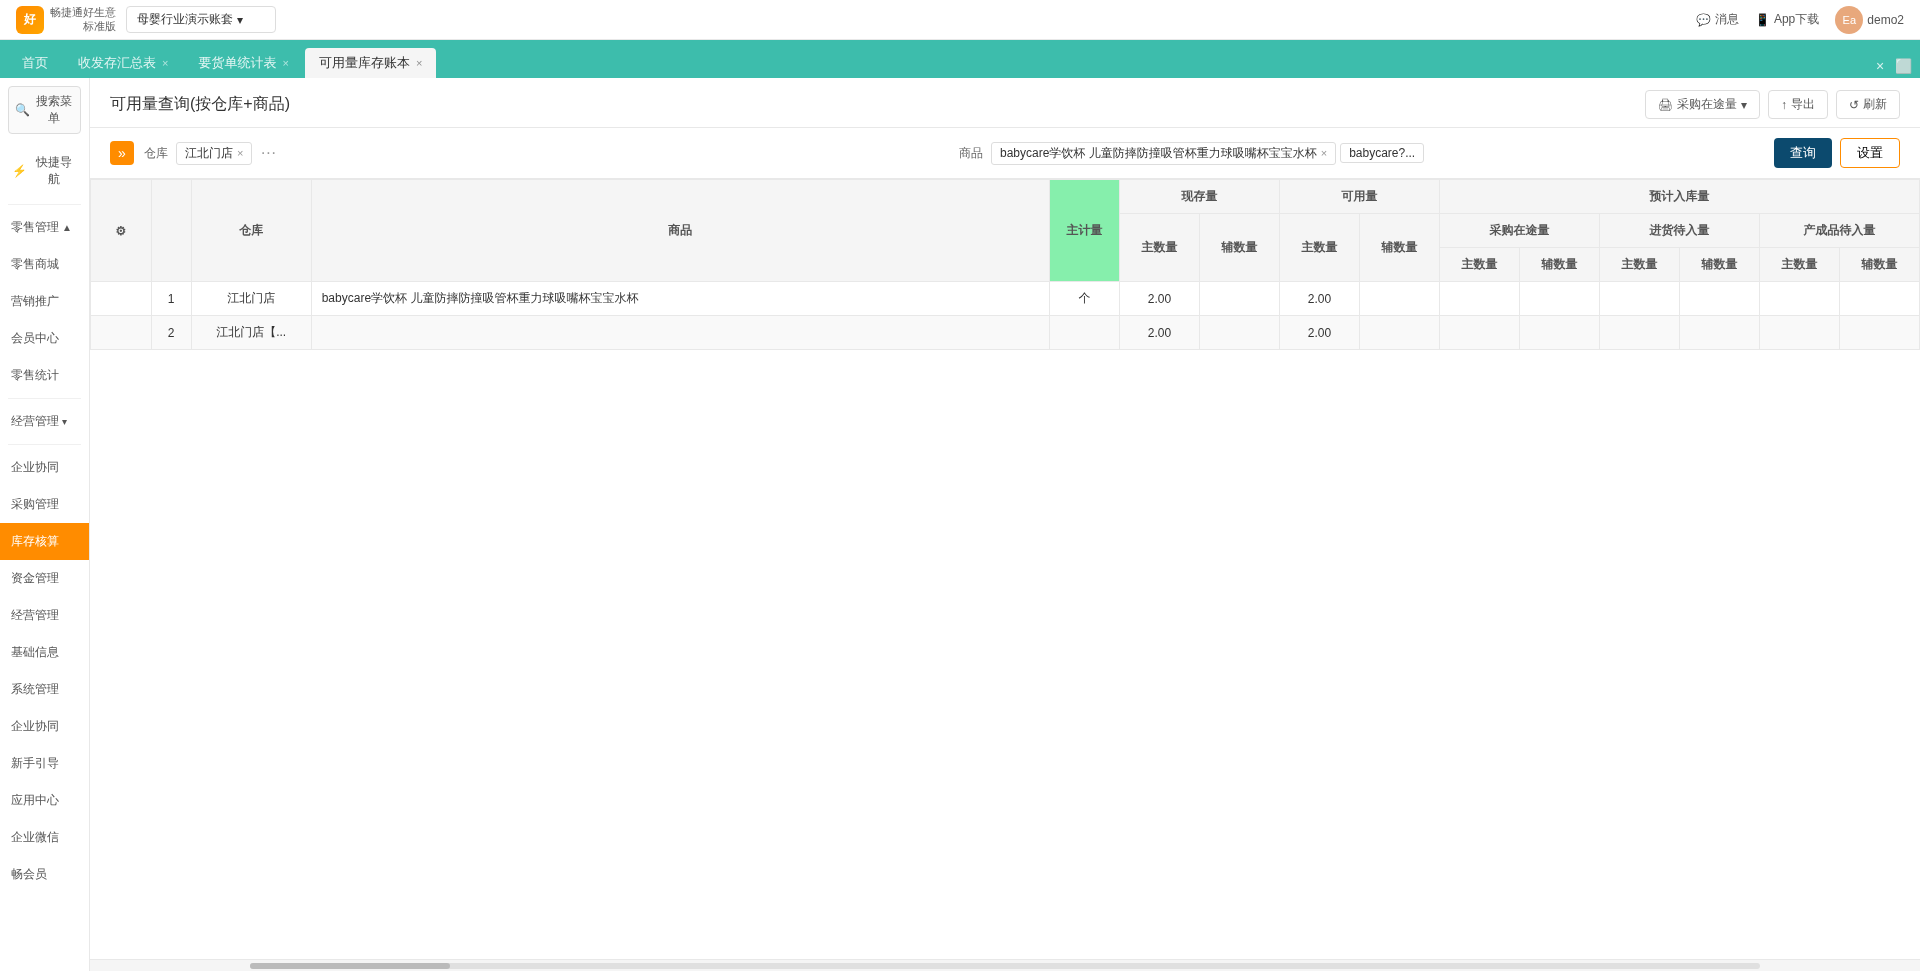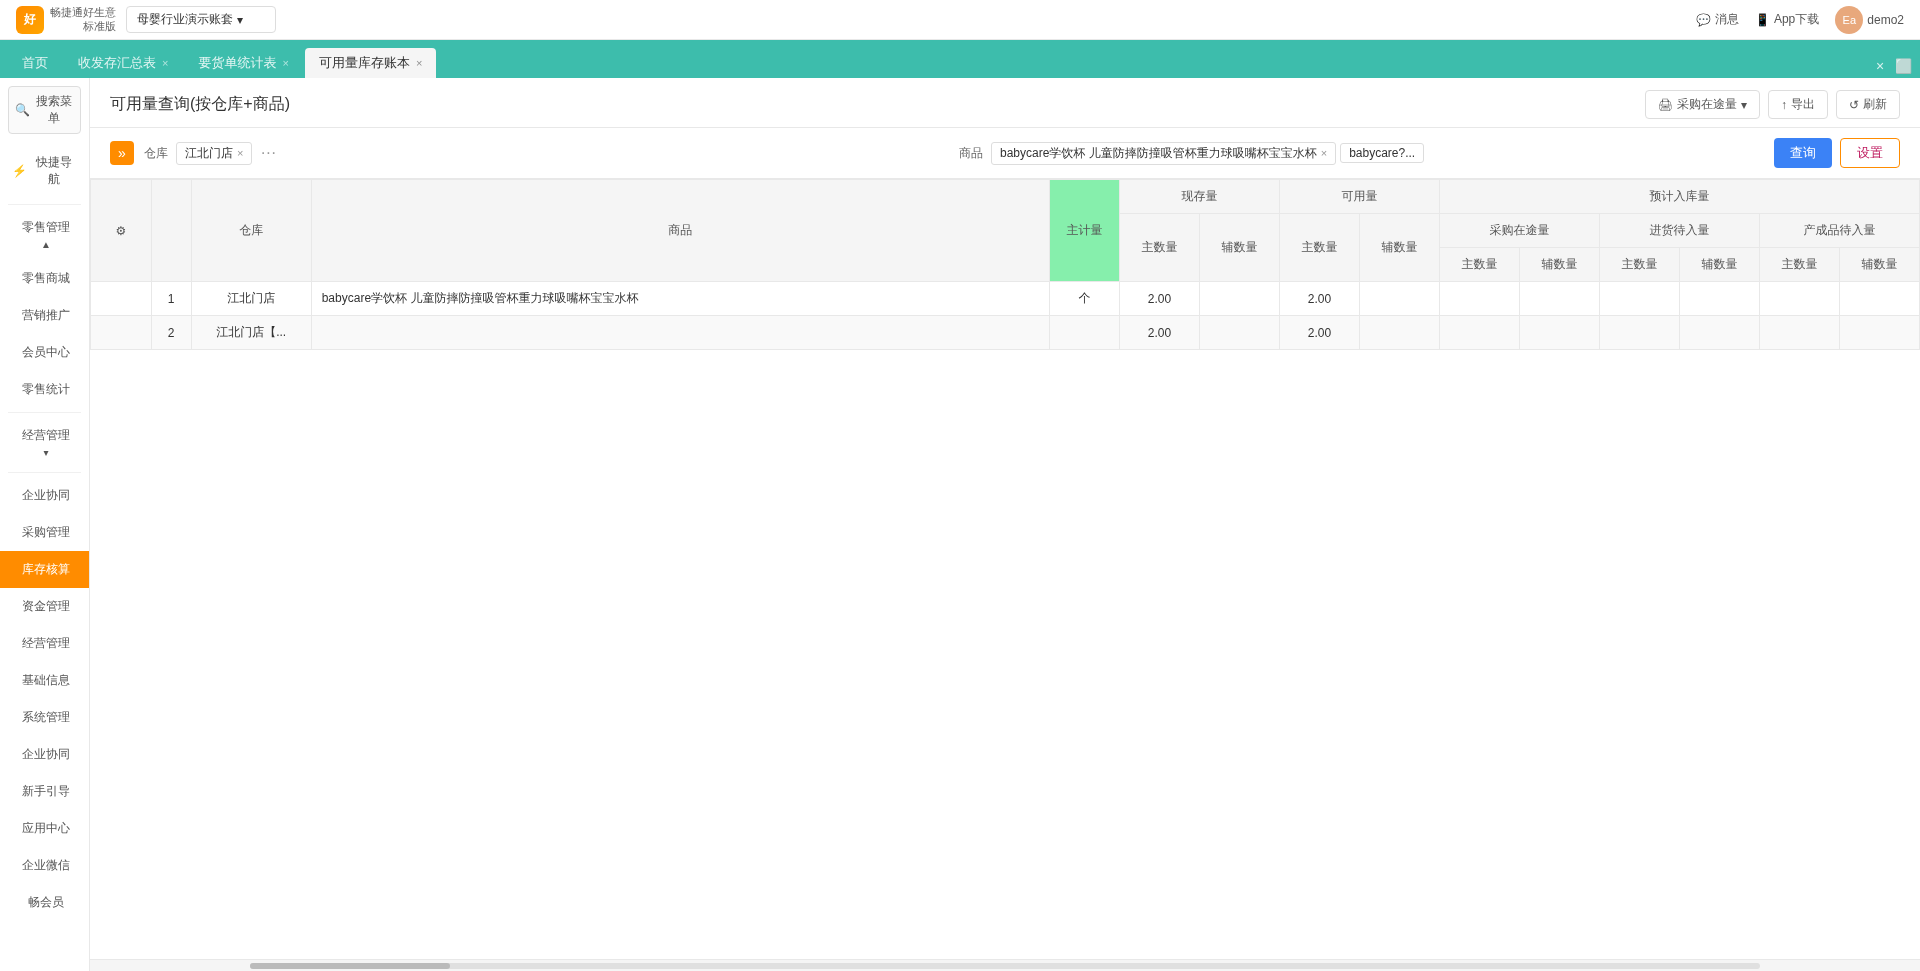--- a/index.html
+++ b/index.html
@@ -29,21 +29,21 @@
     
     .app-body { display: flex; flex: 1; overflow: hidden; }
 
     
     .sidebar { width: 90px; background: #fff; border-right: 1px solid #e8e8e8; display: flex; flex-direction: column; flex-shrink: 0; overflow-y: auto; }
     .sidebar-search { padding: 8px; }
     .sidebar-search-btn { width: 100%; padding: 6px; border: 1px solid #ddd; border-radius: 4px; background: #fafafa; cursor: pointer; text-align: center; font-size: 12px; color: #555; display: flex; align-items: center; justify-content: center; gap: 4px; }
     .sidebar-nav-btn { padding: 8px; text-align: center; }
     .sidebar-nav-link { display: flex; align-items: center; justify-content: center; gap: 4px; font-size: 12px; color: #555; cursor: pointer; padding: 4px; }
     .sidebar-divider { height: 1px; background: #f0f0f0; margin: 4px 8px; }
-    .sidebar-menu-item { padding: 10px 8px; text-align: center; cursor: pointer; font-size: 12px; color: #555; display: flex; flex-direction: column; align-items: center; gap: 3px; border-left: 3px solid transparent; position: relative; }
+    .sidebar-menu-item { padding: 10px 8px; text-align: center; cursor: pointer; font-size: 12px; color: #555; display: flex; flex-direction: row; align-items: center; gap: 3px; border-left: 3px solid transparent; position: relative; }
     .sidebar-menu-item.active { background: #ff8c00; color: #fff; border-left-color: #ff8c00; }
     .sidebar-menu-item.has-sub { }
     .sidebar-menu-item .arrow { font-size: 10px; }
 
     
     .main-content { flex: 1; overflow: auto; background: #f5f5f5; display: flex; flex-direction: column; }
     .page-header { background: #fff; padding: 12px 20px 8px; border-bottom: 1px solid #e8e8e8; display: flex; align-items: center; justify-content: space-between; flex-shrink: 0; }
     .page-title { font-size: 16px; font-weight: 500; color: #333; }
     .page-actions { display: flex; align-items: center; gap: 8px; }
     .btn-print { display: flex; align-items: center; gap: 4px; padding: 5px 12px; border: 1px solid #ddd; border-radius: 4px; background: #fff; cursor: pointer; font-size: 12px; color: #555; }
@@ -53,27 +53,27 @@
     
     .filter-area { background: #fff; padding: 10px 20px; border-bottom: 1px solid #e8e8e8; display: flex; align-items: center; gap: 10px; flex-shrink: 0; }
     .filter-toggle { width: 24px; height: 24px; background: #ff8c00; color: white; border: none; border-radius: 4px; cursor: pointer; display: flex; align-items: center; justify-content: center; font-size: 14px; flex-shrink: 0; }
     .filter-group { display: flex; align-items: center; gap: 8px; flex: 1; }
     .filter-label { font-size: 12px; color: #666; white-space: nowrap; }
     .filter-tag-container { display: flex; align-items: center; flex-wrap: wrap; gap: 4px; flex: 1; }
     .filter-tag { display: flex; align-items: center; gap: 4px; padding: 2px 8px; background: #fff; border: 1px solid #ddd; border-radius: 3px; font-size: 12px; color: #333; }
     .filter-tag .tag-close { cursor: pointer; color: #999; font-size: 11px; }
     .filter-more { color: #999; cursor: pointer; font-size: 16px; padding: 0 4px; }
     .filter-actions { display: flex; gap: 8px; margin-left: auto; }
-    .btn-query { padding: 5px 16px; background: #3b82f6; color: white; border: none; border-radius: 4px; cursor: pointer; font-size: 13px; }
-    .btn-settings { padding: 5px 16px; background: #fff; color: #be185d; border: 1px solid #ff8c00; border-radius: 4px; cursor: pointer; font-size: 13px; }
+    .btn-query { padding: 5px 16px; background: #0c4a6e; color: white; border: none; border-radius: 4px; cursor: pointer; font-size: 13px; }
+    .btn-settings { padding: 5px 16px; background: #fff; color: #000000; border: 1px solid #ff8c00; border-radius: 4px; cursor: pointer; font-size: 13px; }
 
     
     .table-area { flex: 1; background: #fff; margin: 0; overflow: auto; }
     table { width: 100%; border-collapse: collapse; font-size: 12px; }
-    thead tr th { background: #f5f5f5; padding: 8px 10px; text-align: center; border: 1px solid #e8e8e8; color: #555; font-weight: normal; white-space: nowrap; }
+    thead tr th { background: #f5f5f5; padding: 8px 10px; text-align: center; border: 1px solid #e8e8e8; color: #555; font-weight: bold; white-space: nowrap; }
     thead tr:first-child th { background: #f5f5f5; }
     tbody tr td { padding: 8px 10px; border: 1px solid #e8e8e8; text-align: center; color: #333; }
     .col-goods { min-width: 300px; text-align: left; }
     .num-cell { color: #333; }
 
     
     .table-footer { background: #fdf6ec; border-top: 2px solid #e8e8e8; flex-shrink: 0; }
 
     
     .scroll-area { height: 12px; background: #f5f5f5; border-top: 1px solid #e8e8e8; display: flex; align-items: center; padding: 0 160px; flex-shrink: 0; }

